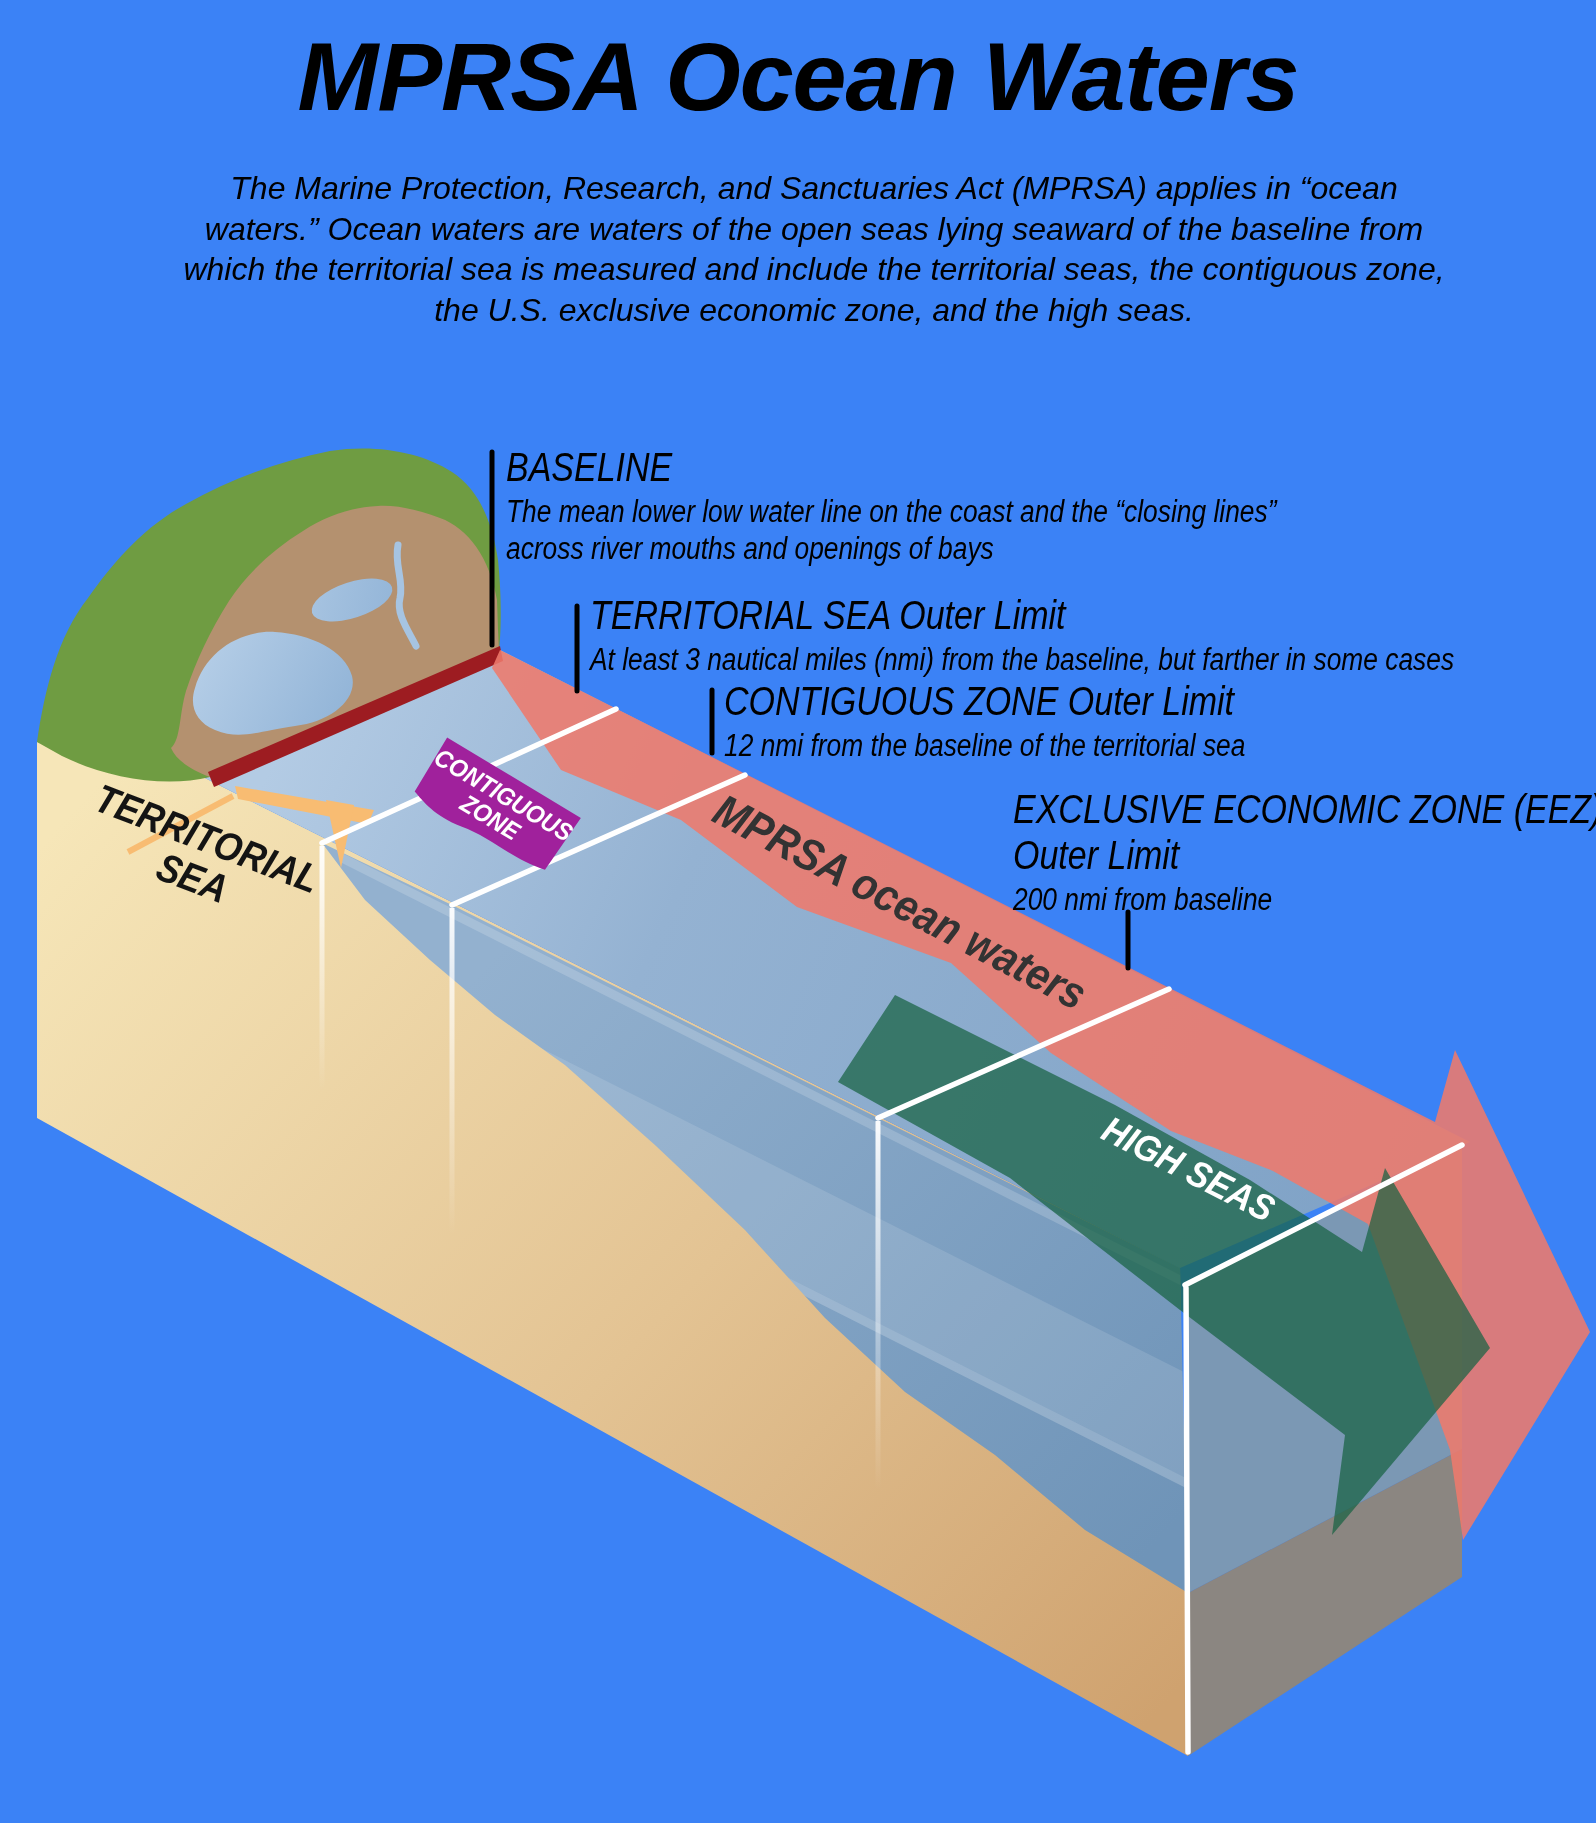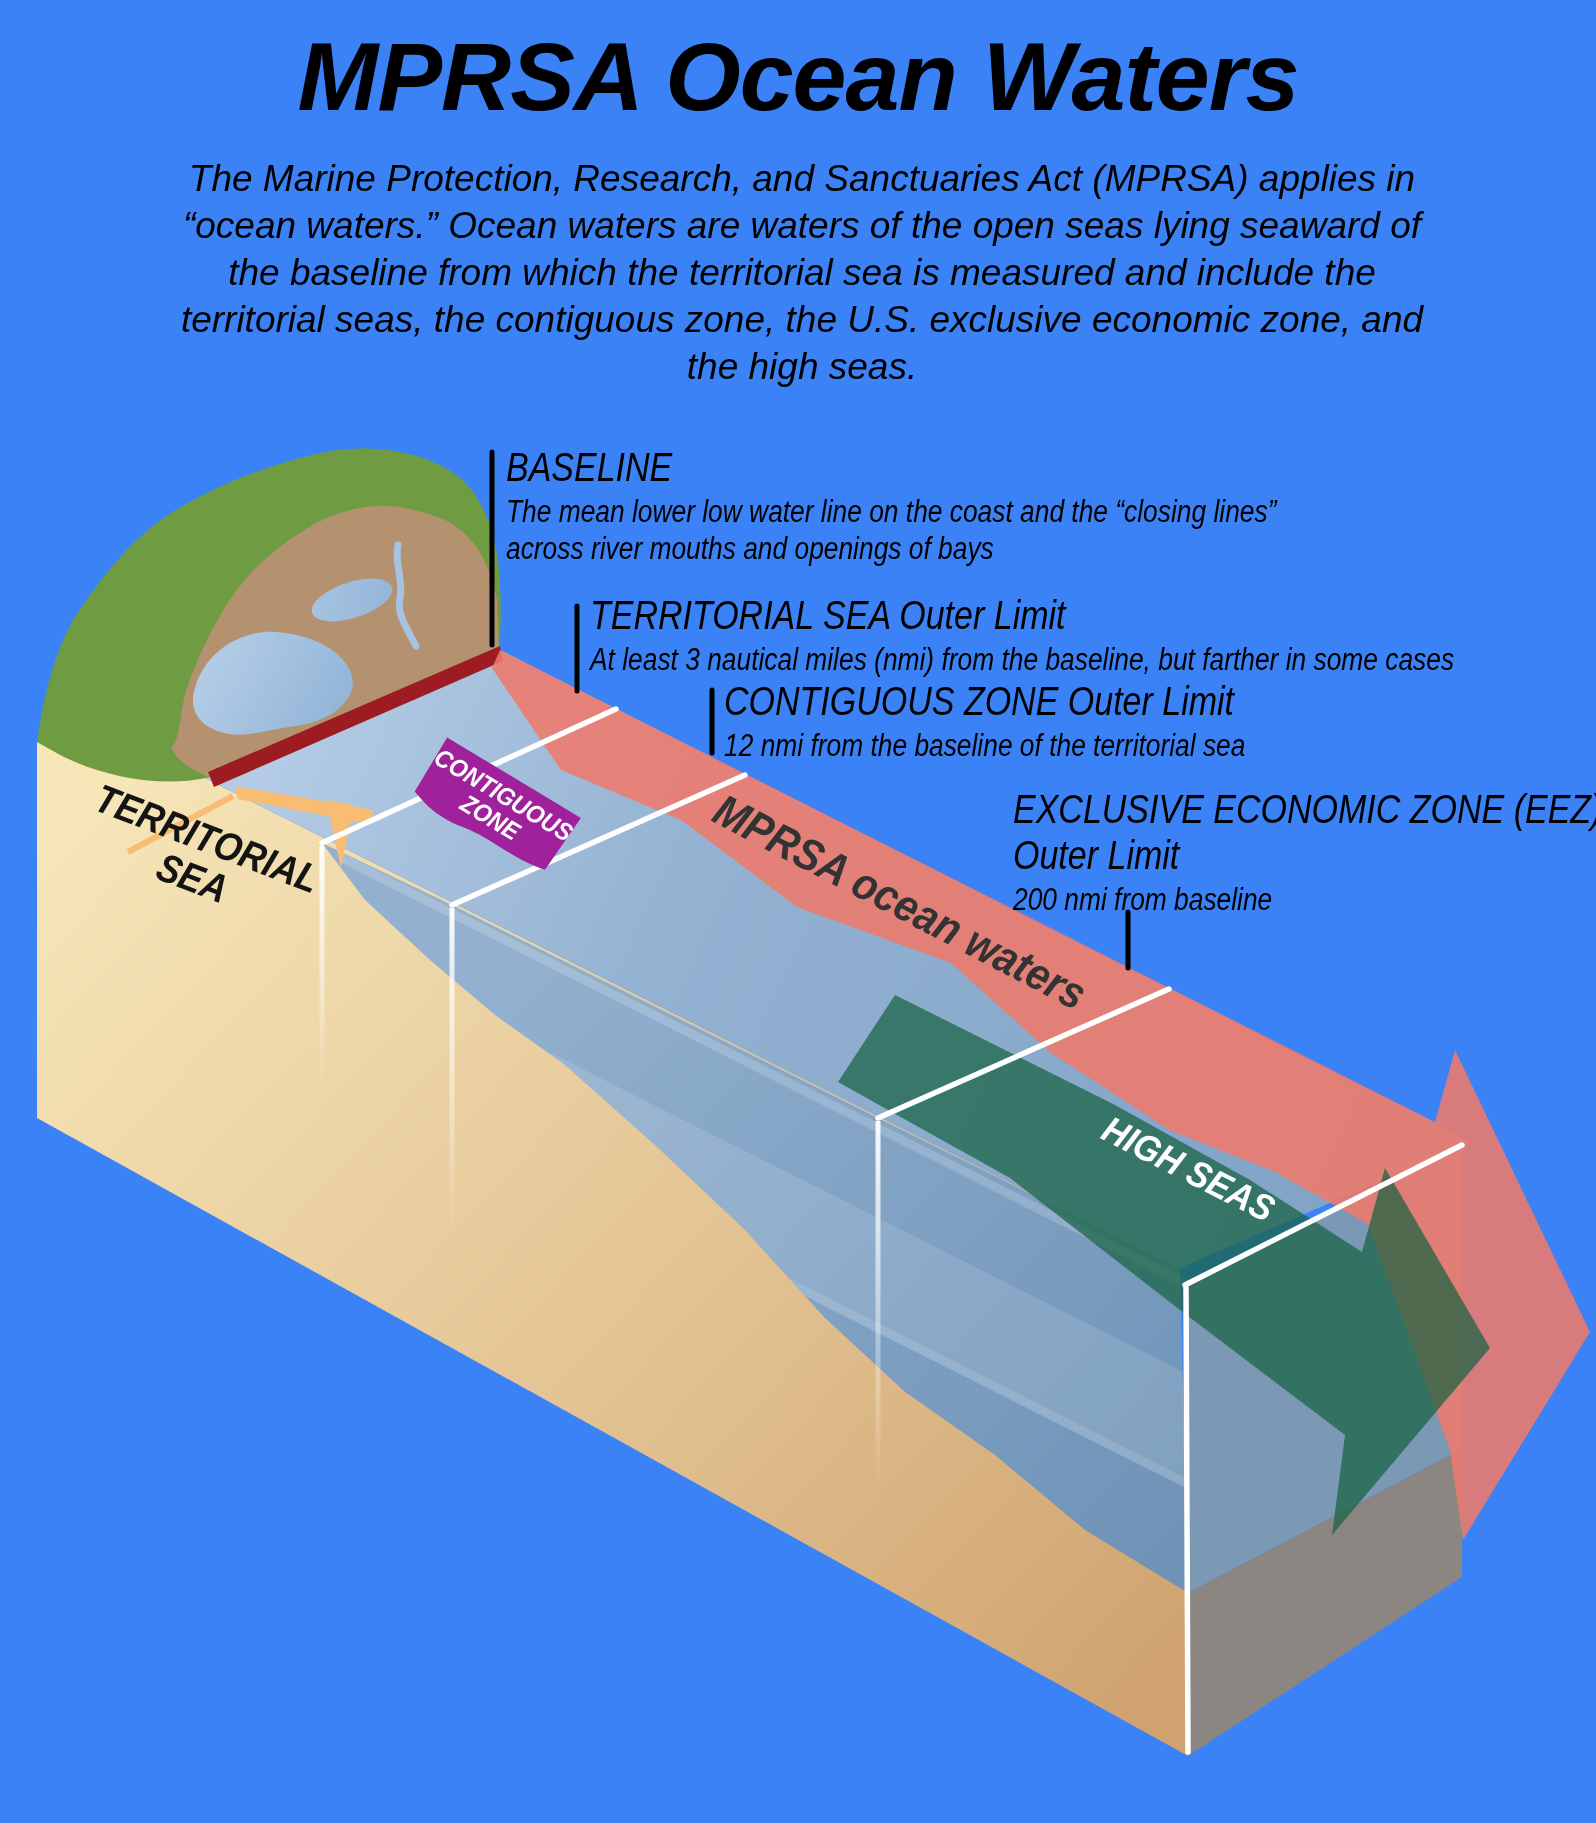--- a/index.html
+++ b/index.html
@@ -13,21 +13,21 @@
   }
   .page-title{
     position:absolute;left:0;top:26px;width:1596px;
     text-align:center;
     font-size:97px;font-weight:bold;color:#000;
     letter-spacing:-1px;line-height:1.05;margin:0;
   }
   .intro{
     position:absolute;left:163px;top:152px;width:1270px;
     text-align:center;
-    font-size:37px;color:#000;line-height:1.27;margin:4px;
+    font-size:32px;color:#000;line-height:1.27;margin:16px;
   }
   .diagram-svg{position:absolute;left:0;top:0;}
   
   .ann{
     position:absolute;
     transform:scaleX(0.85);transform-origin:left top;
     color:#000;
   }
   .ann-h{font-size:40px;line-height:1.15;white-space:pre-line;}
   .ann-d{font-size:31px;line-height:1.18;margin-top:4px;}

